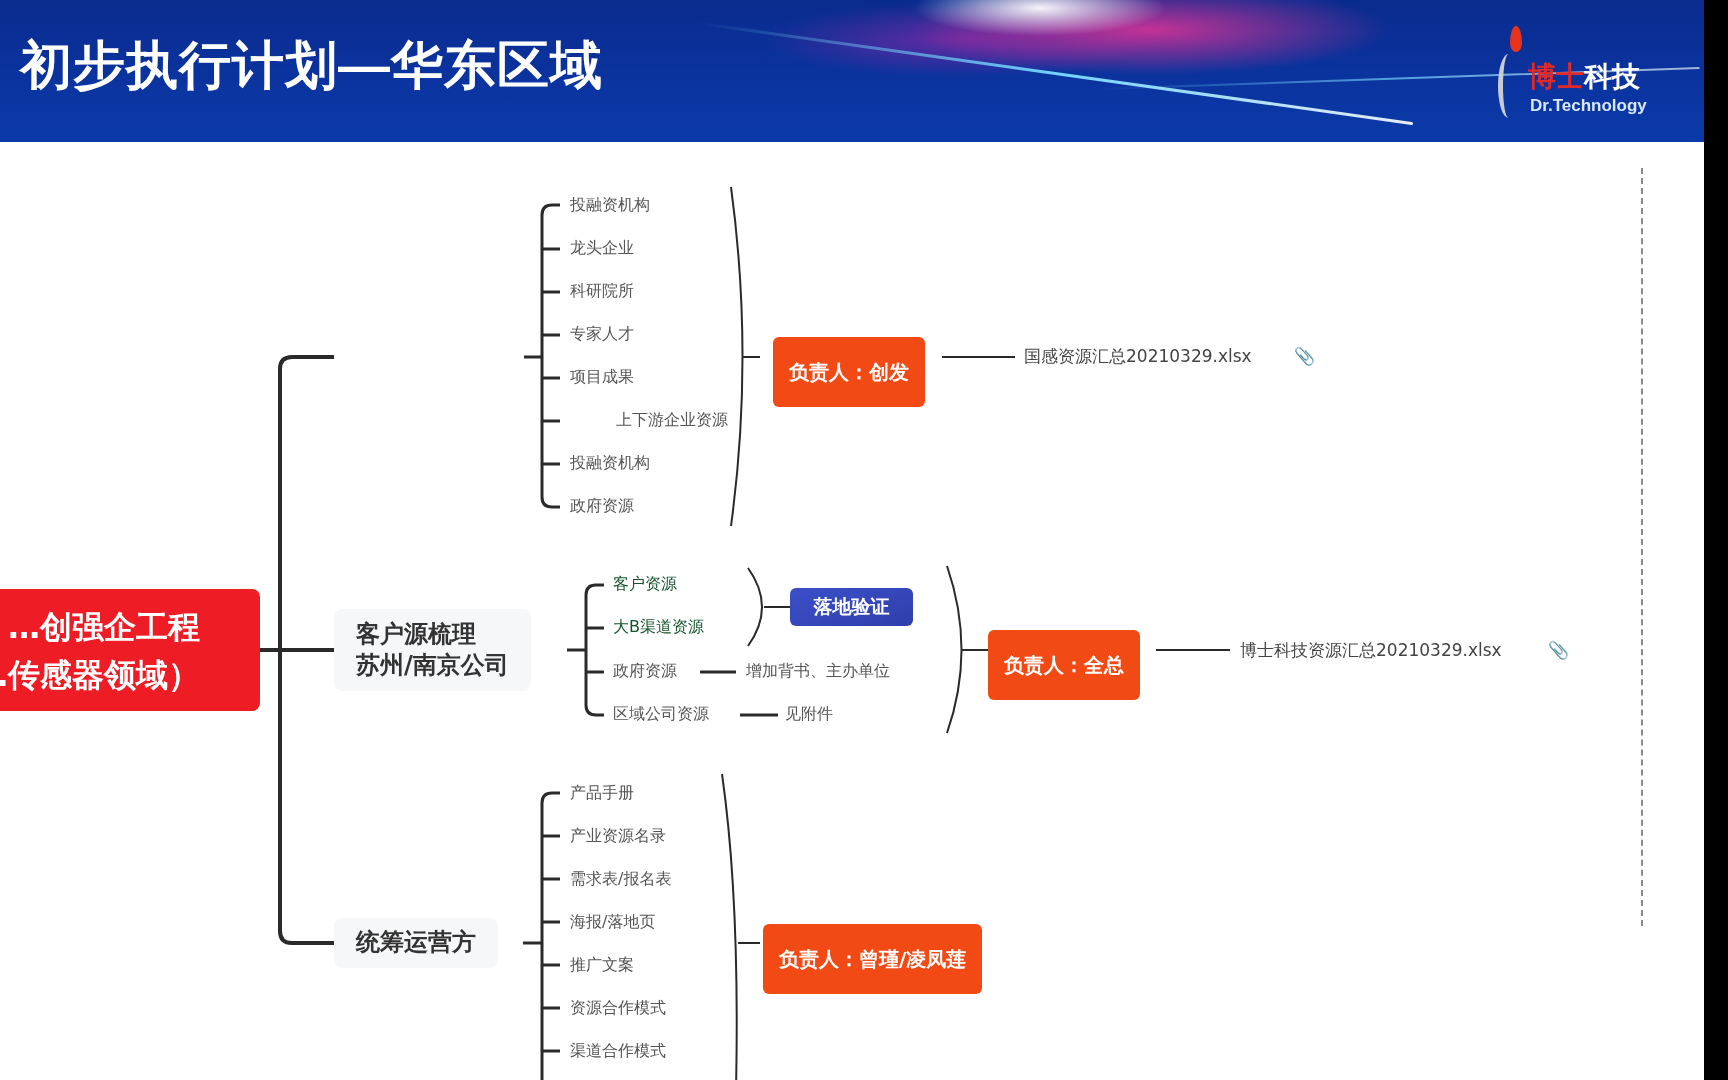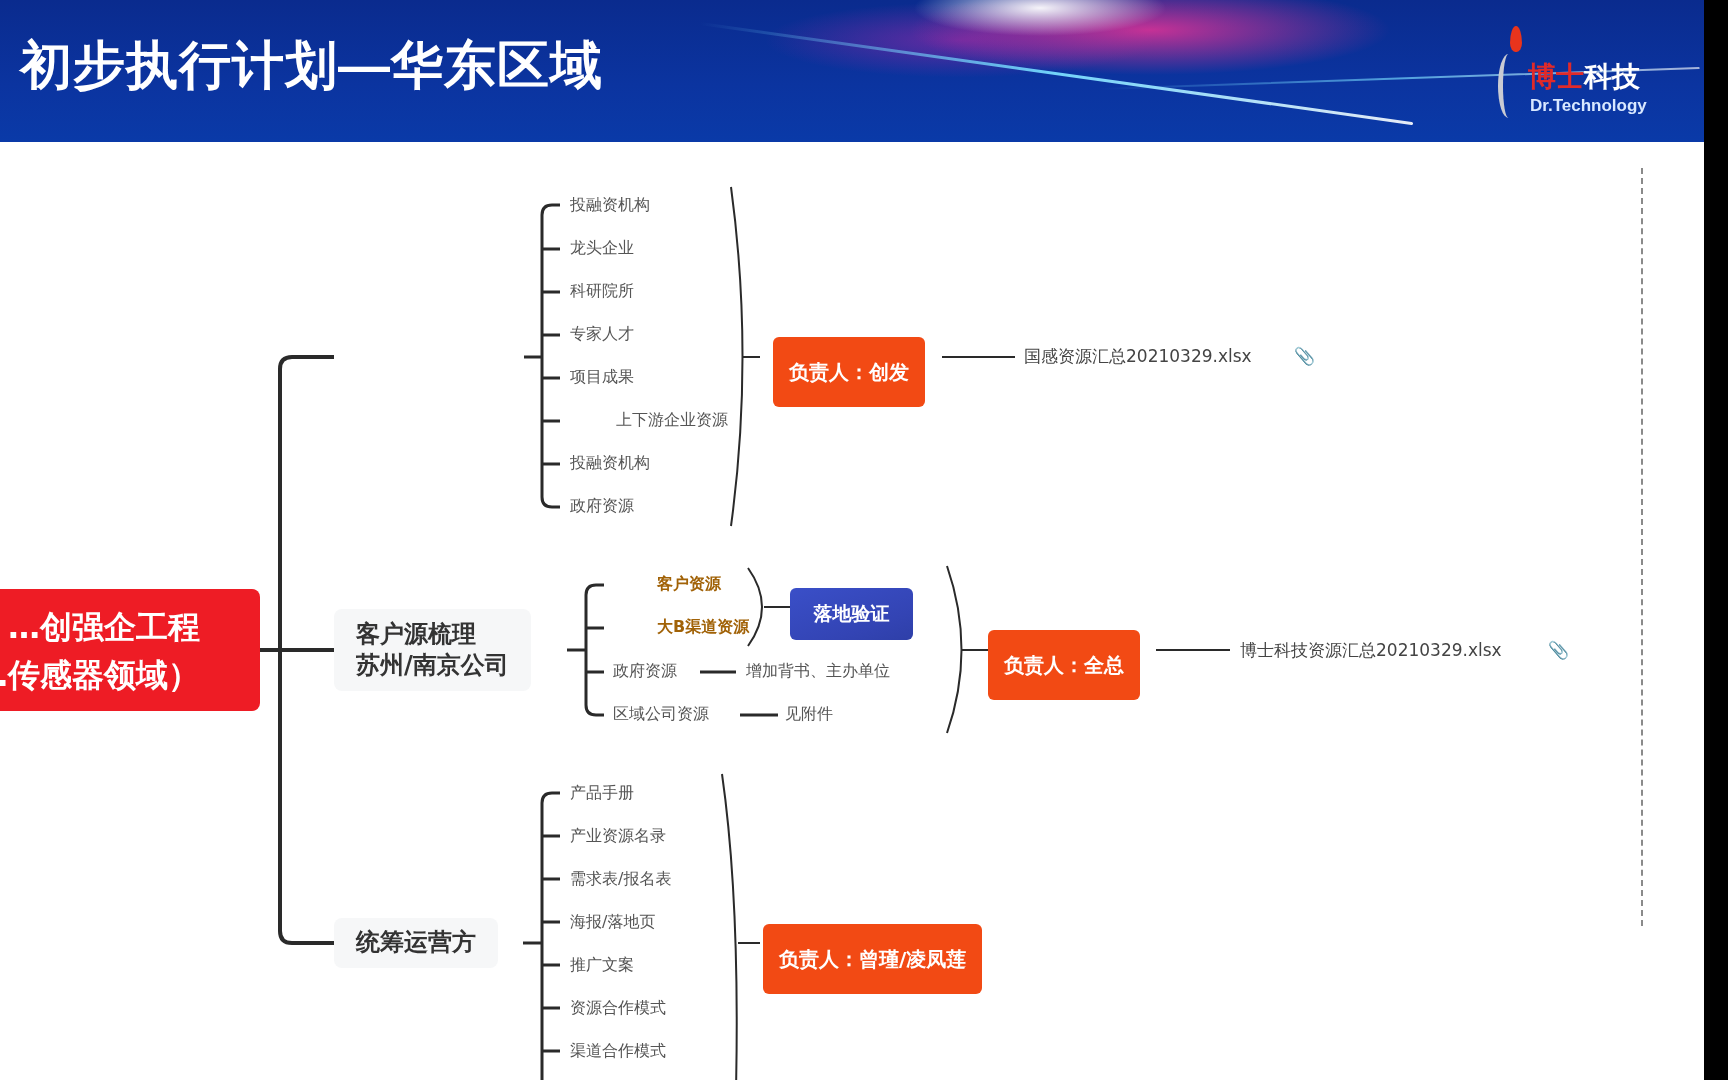--- a/index.html
+++ b/index.html
@@ -22,24 +22,24 @@
   .logo-en { position: absolute; left: 34px; top: 72px; font-size: 17px; color: #d8e8ff; white-space: nowrap; font-family: "Liberation Sans", sans-serif; font-weight: bold; }
 
   .line { position: absolute; background: #2a2a2a; }
 
   .root { position: absolute; left: -40px; top: 589px; width: 300px; height: 122px; background: #ee1c25; border-radius: 8px; color: #fff; font-weight: bold; font-size: 32px; overflow: hidden; }
   .root .ln { position: absolute; right: 60px; white-space: nowrap; line-height: 1; }
 
   .topic { position: absolute; background: #f6f7f8; border-radius: 8px; color: #333; font-weight: bold; font-size: 24px; padding: 0 22px; display: flex; flex-direction: column; justify-content: center; line-height: 1.3; }
 
   .leaf { position: absolute; font-size: 16px; color: #555; white-space: nowrap; line-height: 20px; }
-  .leaf.hl { color: #a16207; font-weight: bold; margin-left: 44px; }
+  .leaf.hl { color: #14532d; font-weight: normal; }
 
   .owner { position: absolute; height: 38px; background: #f24a14; border-radius: 6px; color: #fff; font-weight: bold; font-size: 20px; padding: 16px 16px; display: flex; align-items: center; white-space: nowrap; }
-  .verify { position: absolute; left: 790px; top: 588px; width: 123px; height: 52px; background: linear-gradient(160deg, #3a4fc8 0%, #3344b4 70%, #2e3fa8 100%); border-radius: 6px; color: #fff; font-weight: bold; font-size: 19px; display: flex; align-items: center; justify-content: center; }
+  .verify { position: absolute; left: 790px; top: 588px; width: 123px; height: 38px; background: linear-gradient(160deg, #3a4fc8 0%, #3344b4 70%, #2e3fa8 100%); border-radius: 6px; color: #fff; font-weight: bold; font-size: 19px; display: flex; align-items: center; justify-content: center; }
   .file { position: absolute; font-size: 17px; color: #444; white-space: nowrap; line-height: 20px; }
   .clip { position: absolute; font-size: 17px; color: #777; line-height: 20px; }
   .dashed { position: absolute; left: 1641px; top: 168px; width: 0; height: 758px; border-left: 2px dashed #8a8a8a; }
   svg.brace { position: absolute; overflow: visible; }
 </style>
 </head>
 <body>
 
 <div class="slide">
 

